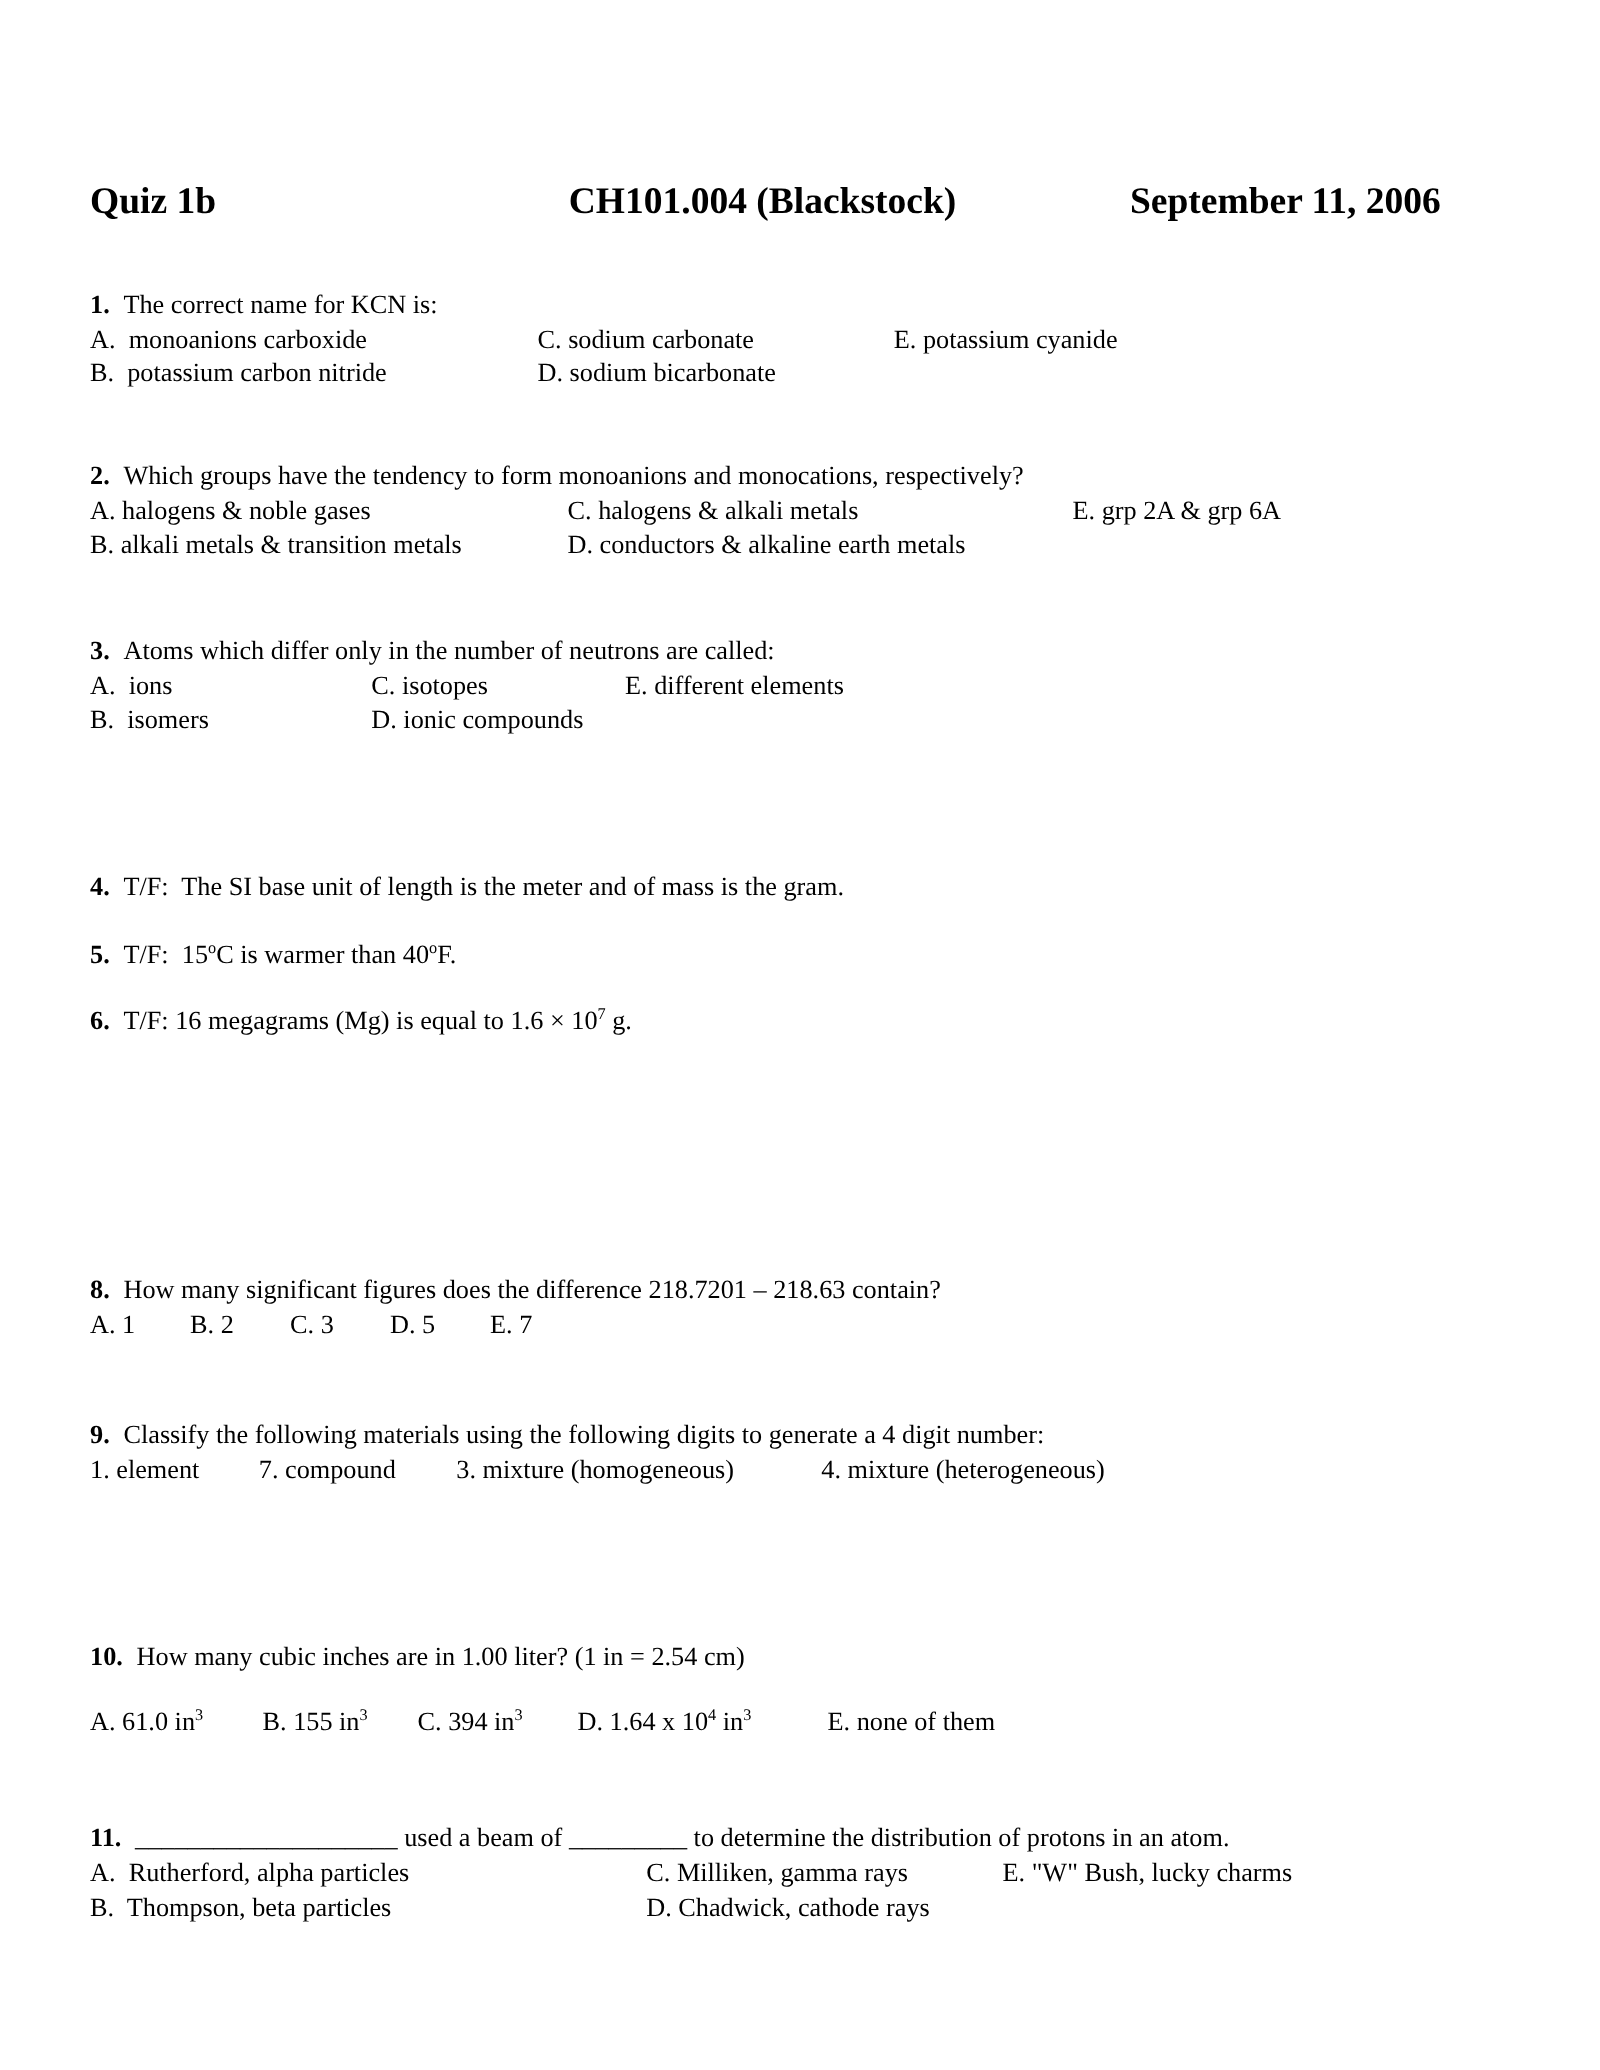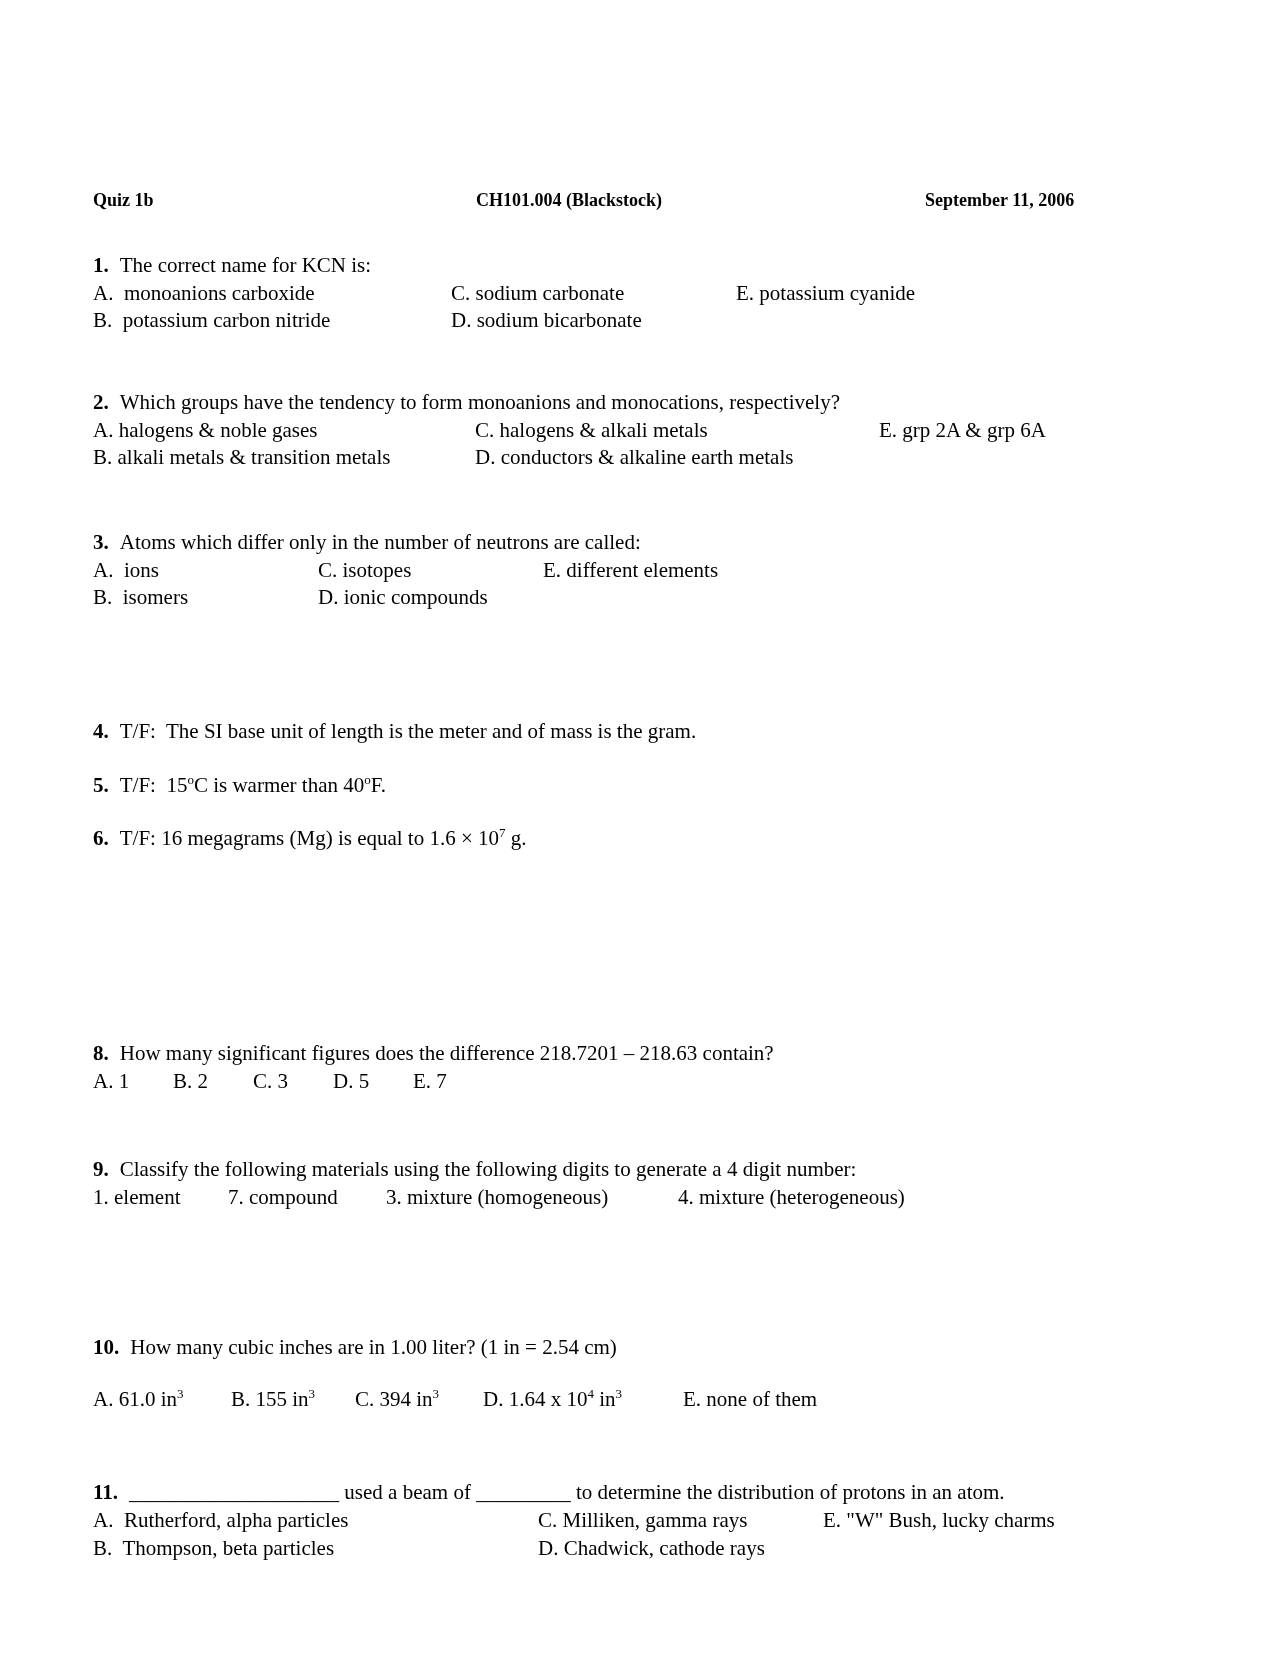--- a/index.html
+++ b/index.html
@@ -1,22 +1,22 @@
 <!DOCTYPE html>
 <html><head>
 <meta charset="utf-8">
 <style>
   html,body{margin:0;padding:0;background:#ffffff;}
   .page{position:relative;width:1280px;height:1656px;background:#ffffff;color:#000000;
         font-family:"Liberation Serif",serif;font-size:21px;overflow:hidden;}
-  .line{position:absolute;left:93px;line-height:28px;white-space:nowrap;margin-top:22px;}
+  .line{position:absolute;left:72px;line-height:28px;white-space:nowrap;}
   .col{position:absolute;top:0;white-space:pre;}
   .t{white-space:pre;}
   .qnum{font-weight:bold;white-space:pre;margin-right:11px;}
-  .hdr{font-weight:bold;font-size:18px;margin-top:17px;}
+  .hdr{font-weight:bold;font-size:30px;}
   sup.t,sup{font-size:13px;line-height:0;}
   sub.t,sub{font-size:13px;line-height:0;}
 </style>
 </head>
 <body>
 
 <div class="page">
 
   <div class="line" style="top:147px">
       <span class="col hdr" style="left:0">Quiz 1b</span>
@@ -43,21 +43,21 @@
     </div>
   <div class="line" style="top:421px">
       <span class="col" style="left:0">B. alkali metals &amp; transition metals</span>
       <span class="col" style="left:382px">D. conductors &amp; alkaline earth metals</span>
     </div>
 
   <div class="line" style="top:506px"><span class="qnum">3.</span><span class="t">Atoms which differ only in the number of neutrons are called:</span></div>
   <div class="line" style="top:534px">
       <span class="col" style="left:0">A.  ions</span>
       <span class="col" style="left:225px">C. isotopes</span>
-      <span class="col" style="left:450px">E. different elements</span>
+      <span class="col" style="left:428px">E. different elements</span>
     </div>
   <div class="line" style="top:561px">
       <span class="col" style="left:0">B.  isomers</span>
       <span class="col" style="left:225px">D. ionic compounds</span>
     </div>
 
 
   <div class="line" style="top:695px"><span class="qnum">4.</span><span class="t">T/F:  The SI base unit of length is the meter and of mass is the gram.</span></div>
 
   <div class="line" style="top:749px"><span class="qnum">5.</span><span class="t">T/F:  15</span><sup class="t">o</sup><span class="t">C is warmer than 40</span><sup class="t">o</sup><span class="t">F.</span></div>

